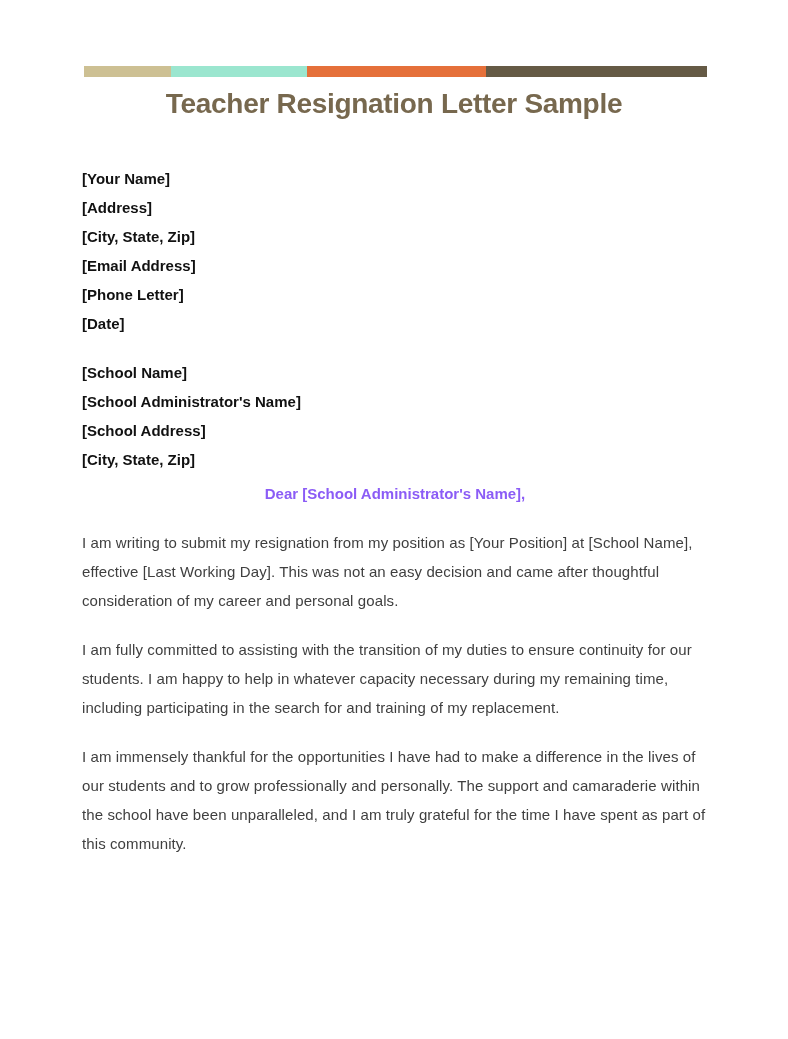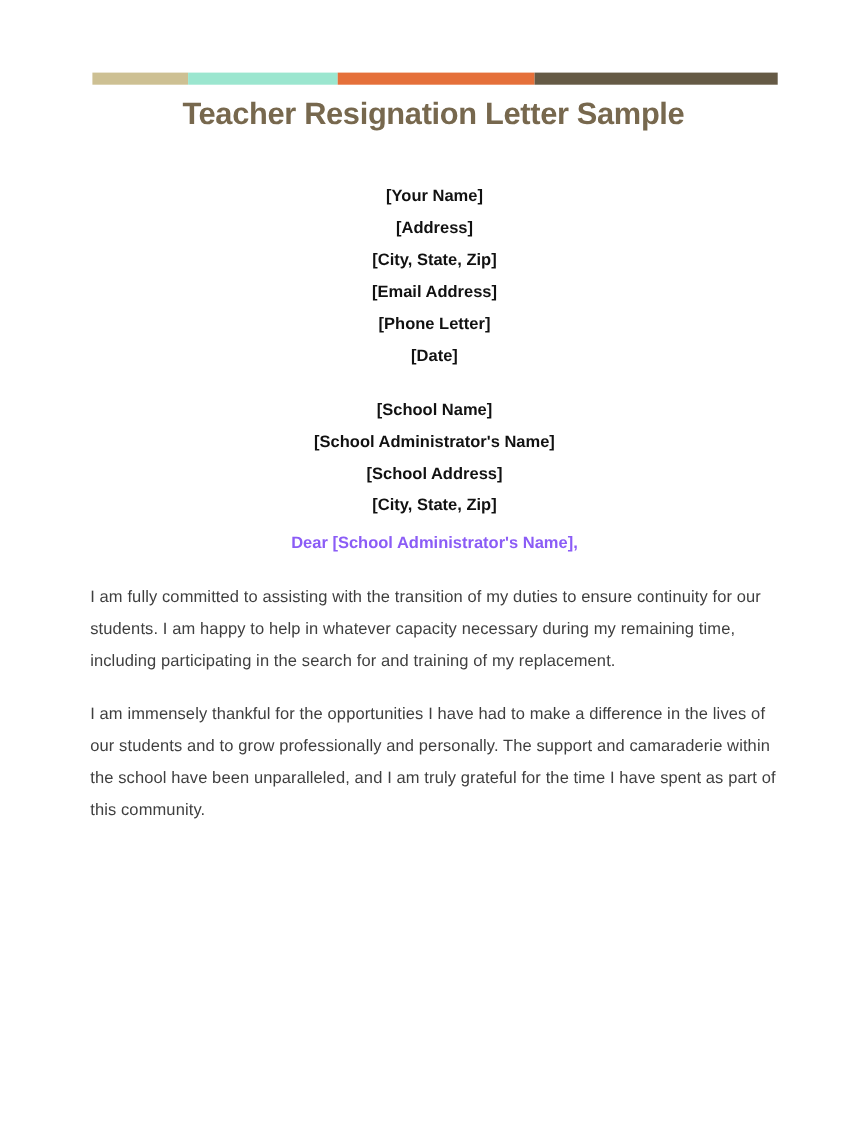--- a/index.html
+++ b/index.html
@@ -40,21 +40,21 @@
   
   .letter {
     position: absolute;
     left: 82px; top: 164px;
     width: 626px;
     color: #3f3f3f;
     font-size: 15px;
     line-height: 29px;
   }
   .bold-block { font-weight: 700; color: #111111; }
-  .bold-block .line { line-height: 29px; text-align: center; }
+  .bold-block .line { line-height: 29px; }
   .recipient-block { margin-top: 20px; }
   .subject-line { margin-top: 20px; font-weight: 700; color: #111111; }
   .salutation   { margin-top: 5px;  font-weight: 700; color: #8b5cf6; text-align: center; }
   .body-paragraph { margin-top: 20px; color: #3f3f3f; letter-spacing: 0.1px; }
 
   
   .footer {
     position: absolute;
     right: 81px; bottom: 30px;
     font-size: 16px;
@@ -95,19 +95,20 @@
     <div class="bold-block recipient-block">
       <div class="line">[School Name]</div>
       <div class="line">[School Administrator's Name]</div>
       <div class="line">[School Address]</div>
       <div class="line">[City, State, Zip]</div>
     </div>
 
 
     <div class="salutation">Dear [School Administrator's Name],</div>
 
+    <p class="body-paragraph">I am writing to submit my resignation from my position as [Your Position] at [School Name], effective [Last Working Day]. This was not an easy decision and came after thoughtful consideration of my career and personal goals.</p>
     <p class="body-paragraph">I am fully committed to assisting with the transition of my duties to ensure continuity for our students. I am happy to help in whatever capacity necessary during my remaining time, including participating in the search for and training of my replacement.</p>
     <p class="body-paragraph">I am immensely thankful for the opportunities I have had to make a difference in the lives of our students and to grow professionally and personally. The support and camaraderie within the school have been unparalleled, and I am truly grateful for the time I have spent as part of this community.</p>
 
   </div>
 
 
 </div>
 
 </body></html>

